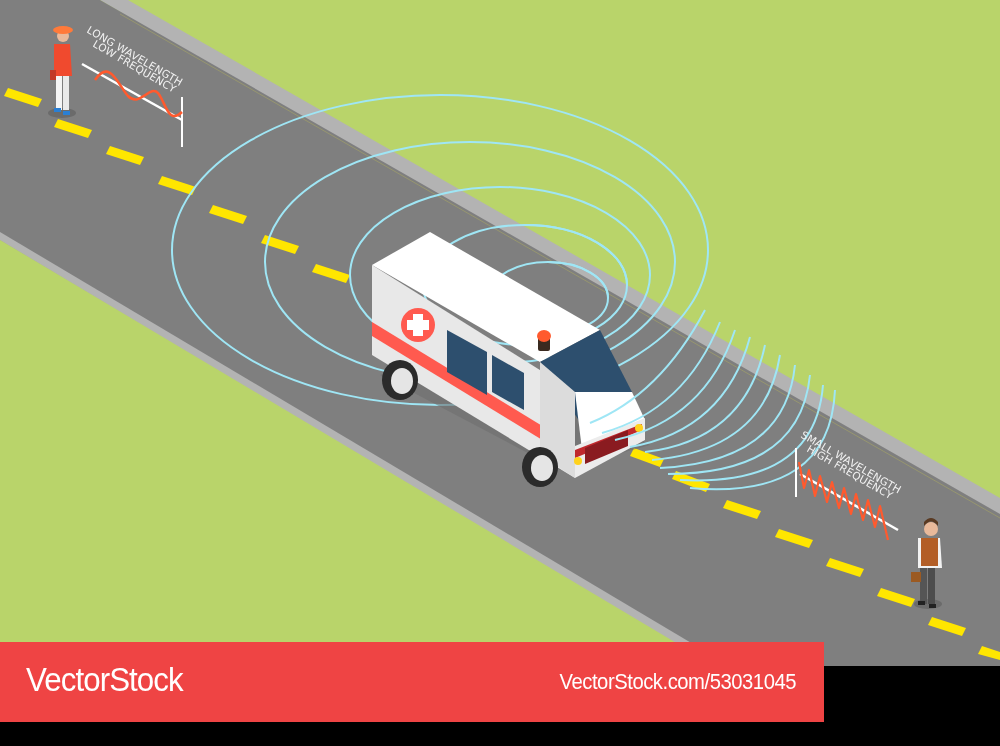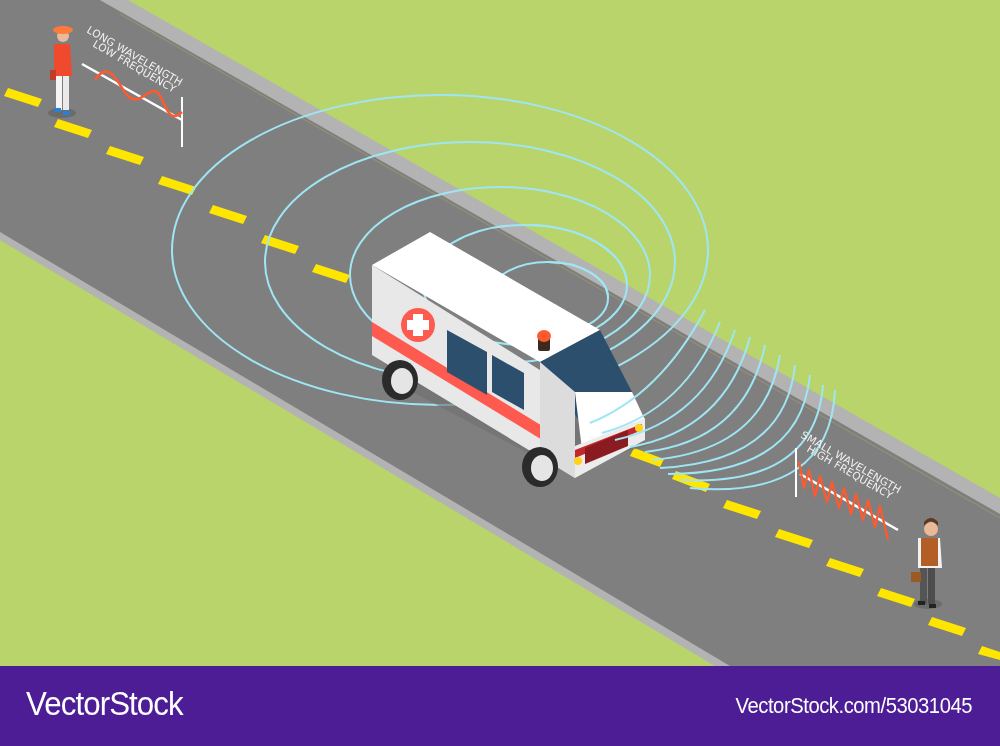--- a/index.html
+++ b/index.html
@@ -1,18 +1,18 @@
 <!DOCTYPE html>
 <html><head>
 <meta charset="utf-8">
 <style>
   html, body { margin: 0; padding: 0; }
   body { width: 1000px; height: 746px; overflow: hidden; background: #000; font-family: "Liberation Sans", sans-serif; }
   #scene { position: absolute; left: 0; top: 0; width: 1000px; height: 666px; }
-  #banner { position: absolute; left: 0; top: 666px; width: 1000px; height: 80px; background: #4c1d95; }
+  #banner { position: absolute; left: 0; top: 642px; width: 824px; height: 80px; background: #ef4444; }
   .brand { position: absolute; left: 26px; top: 18px; color: #fff; font-size: 34px; letter-spacing: -1px; font-family: "Liberation Sans", sans-serif; transform: scaleX(0.92); transform-origin: left center; }
   .ref { position: absolute; right: 28px; top: 27px; color: #fff; font-size: 22px; letter-spacing: -0.5px; font-family: "Liberation Sans", sans-serif; transform: scaleX(0.92); transform-origin: right center; }
   .label { font-family: "DejaVu Sans", sans-serif; font-size: 10.5px; fill: #f2f2f2; letter-spacing: 0.2px; }
 </style>
 </head>
 <body>
 
 <div id="scene">
 <svg width="1000" height="666" viewBox="0 0 1000 666" xmlns="http://www.w3.org/2000/svg">
 

